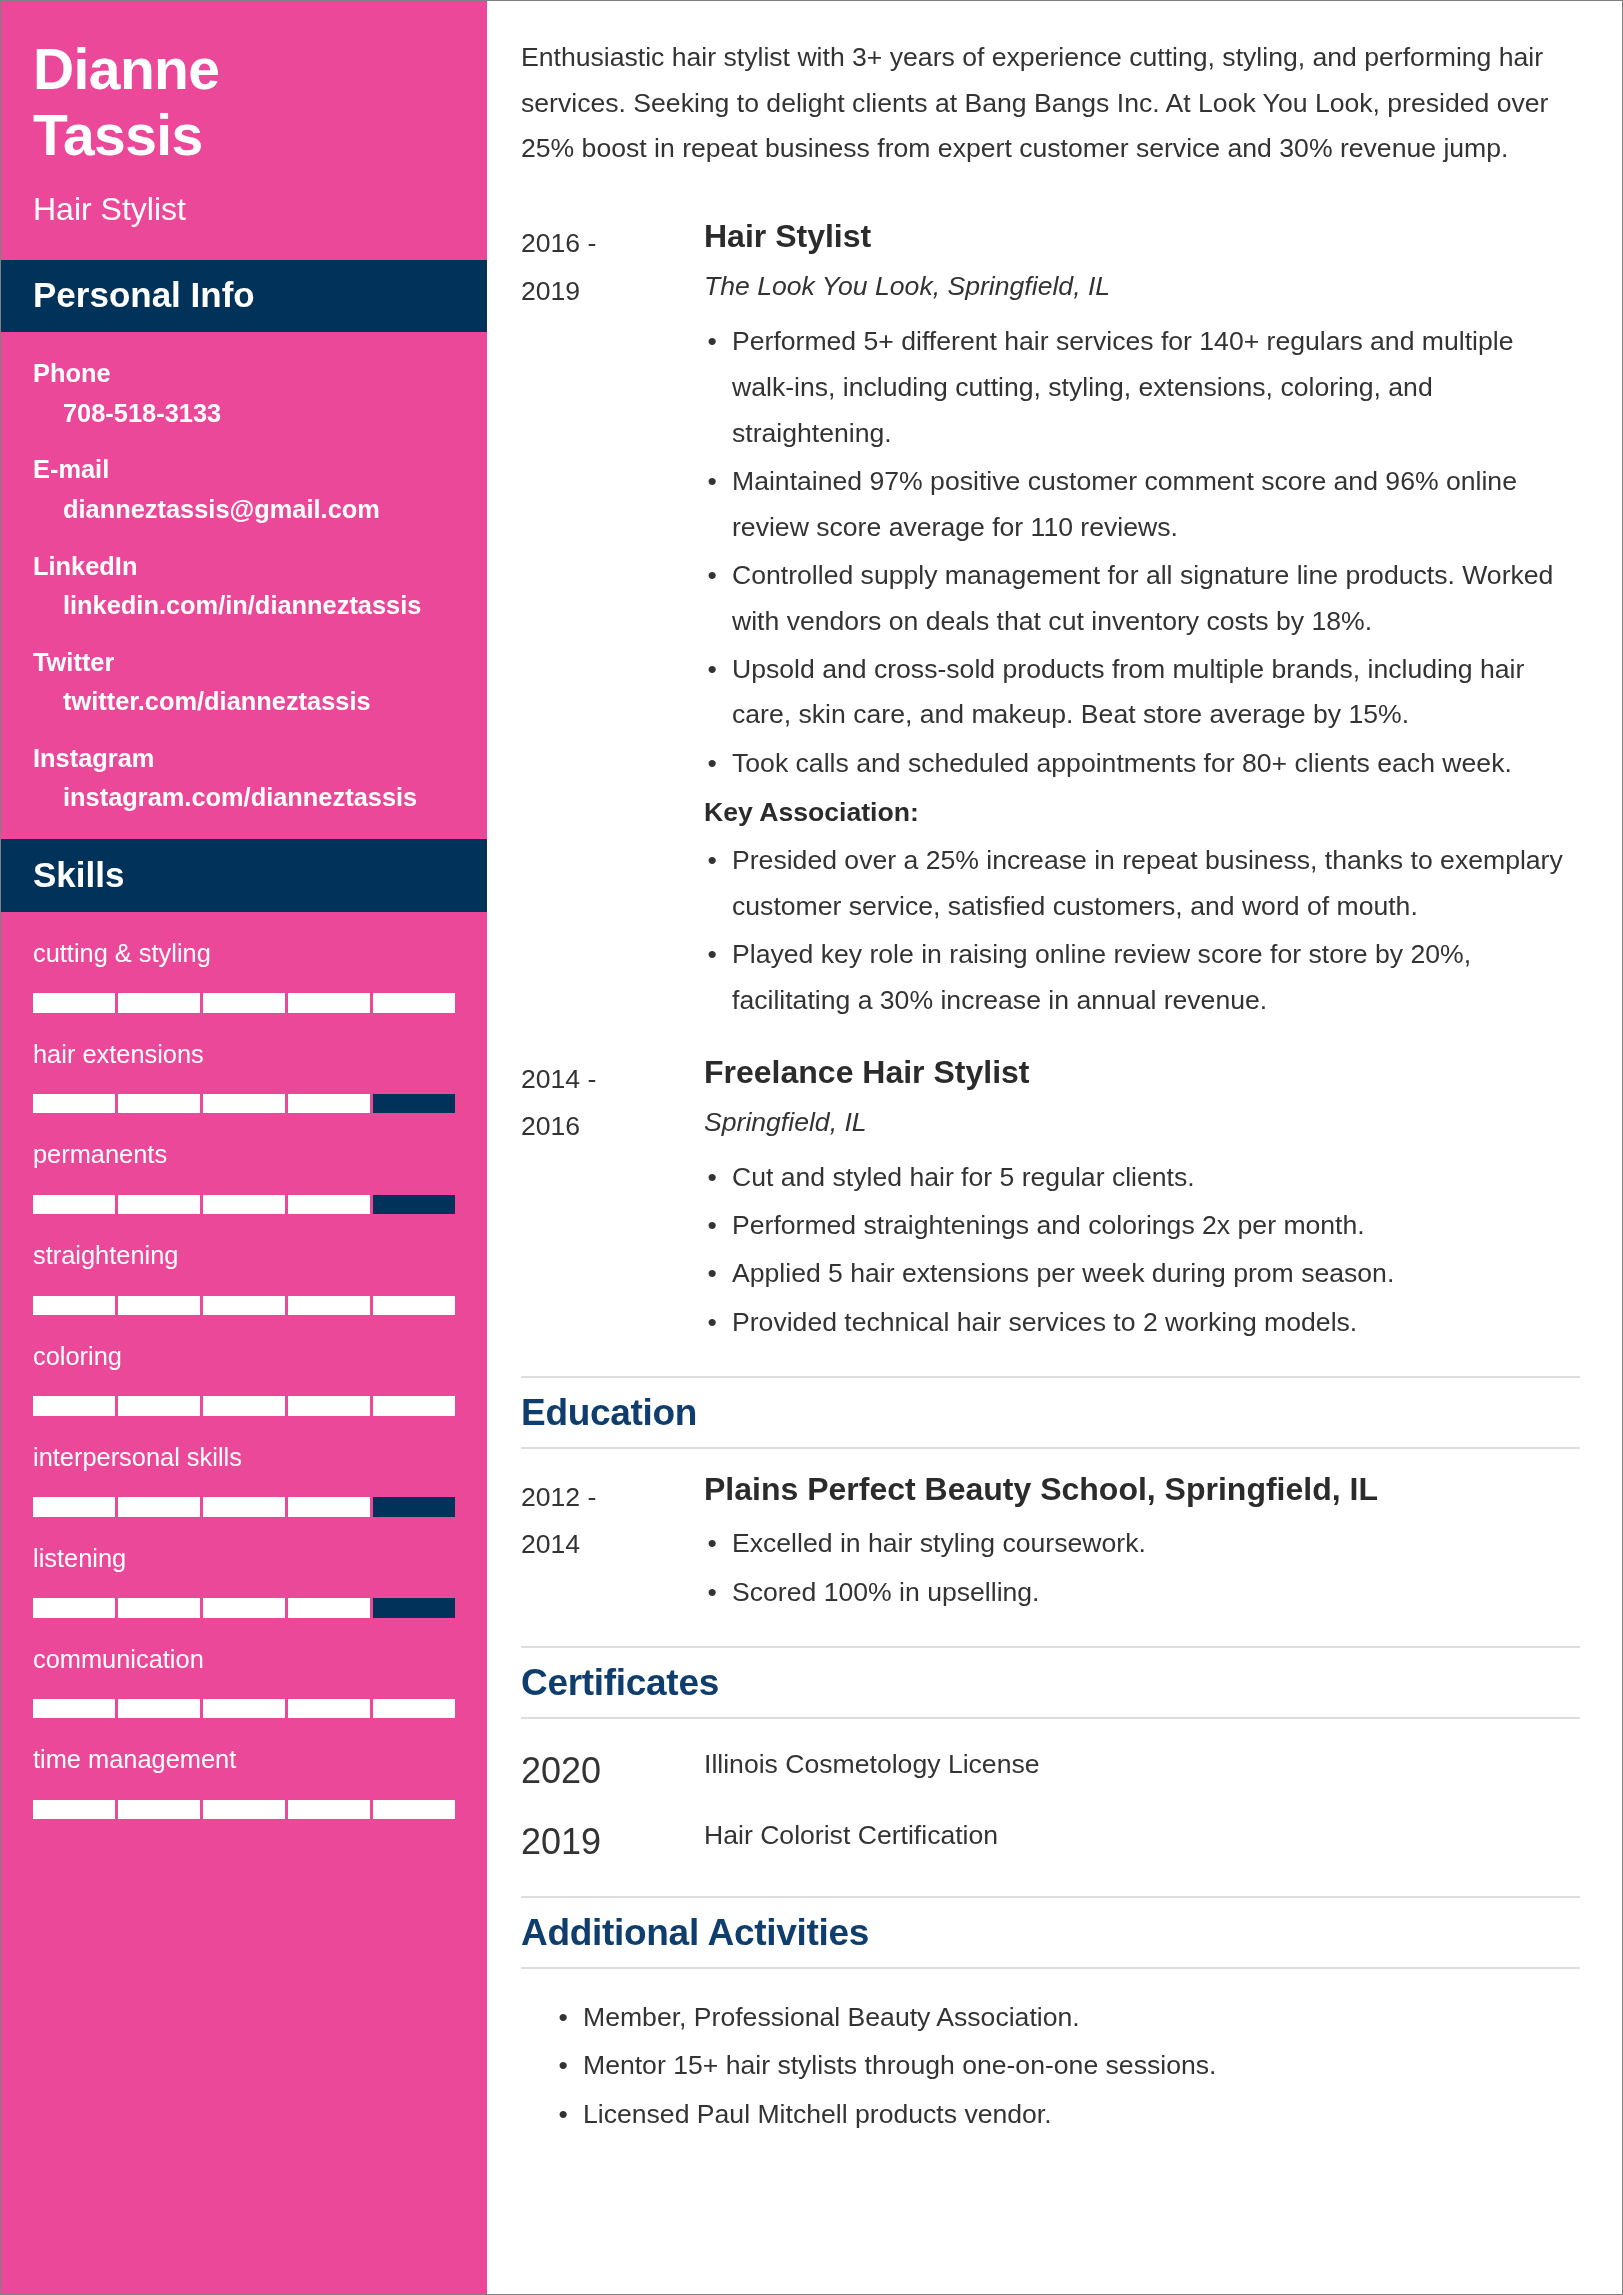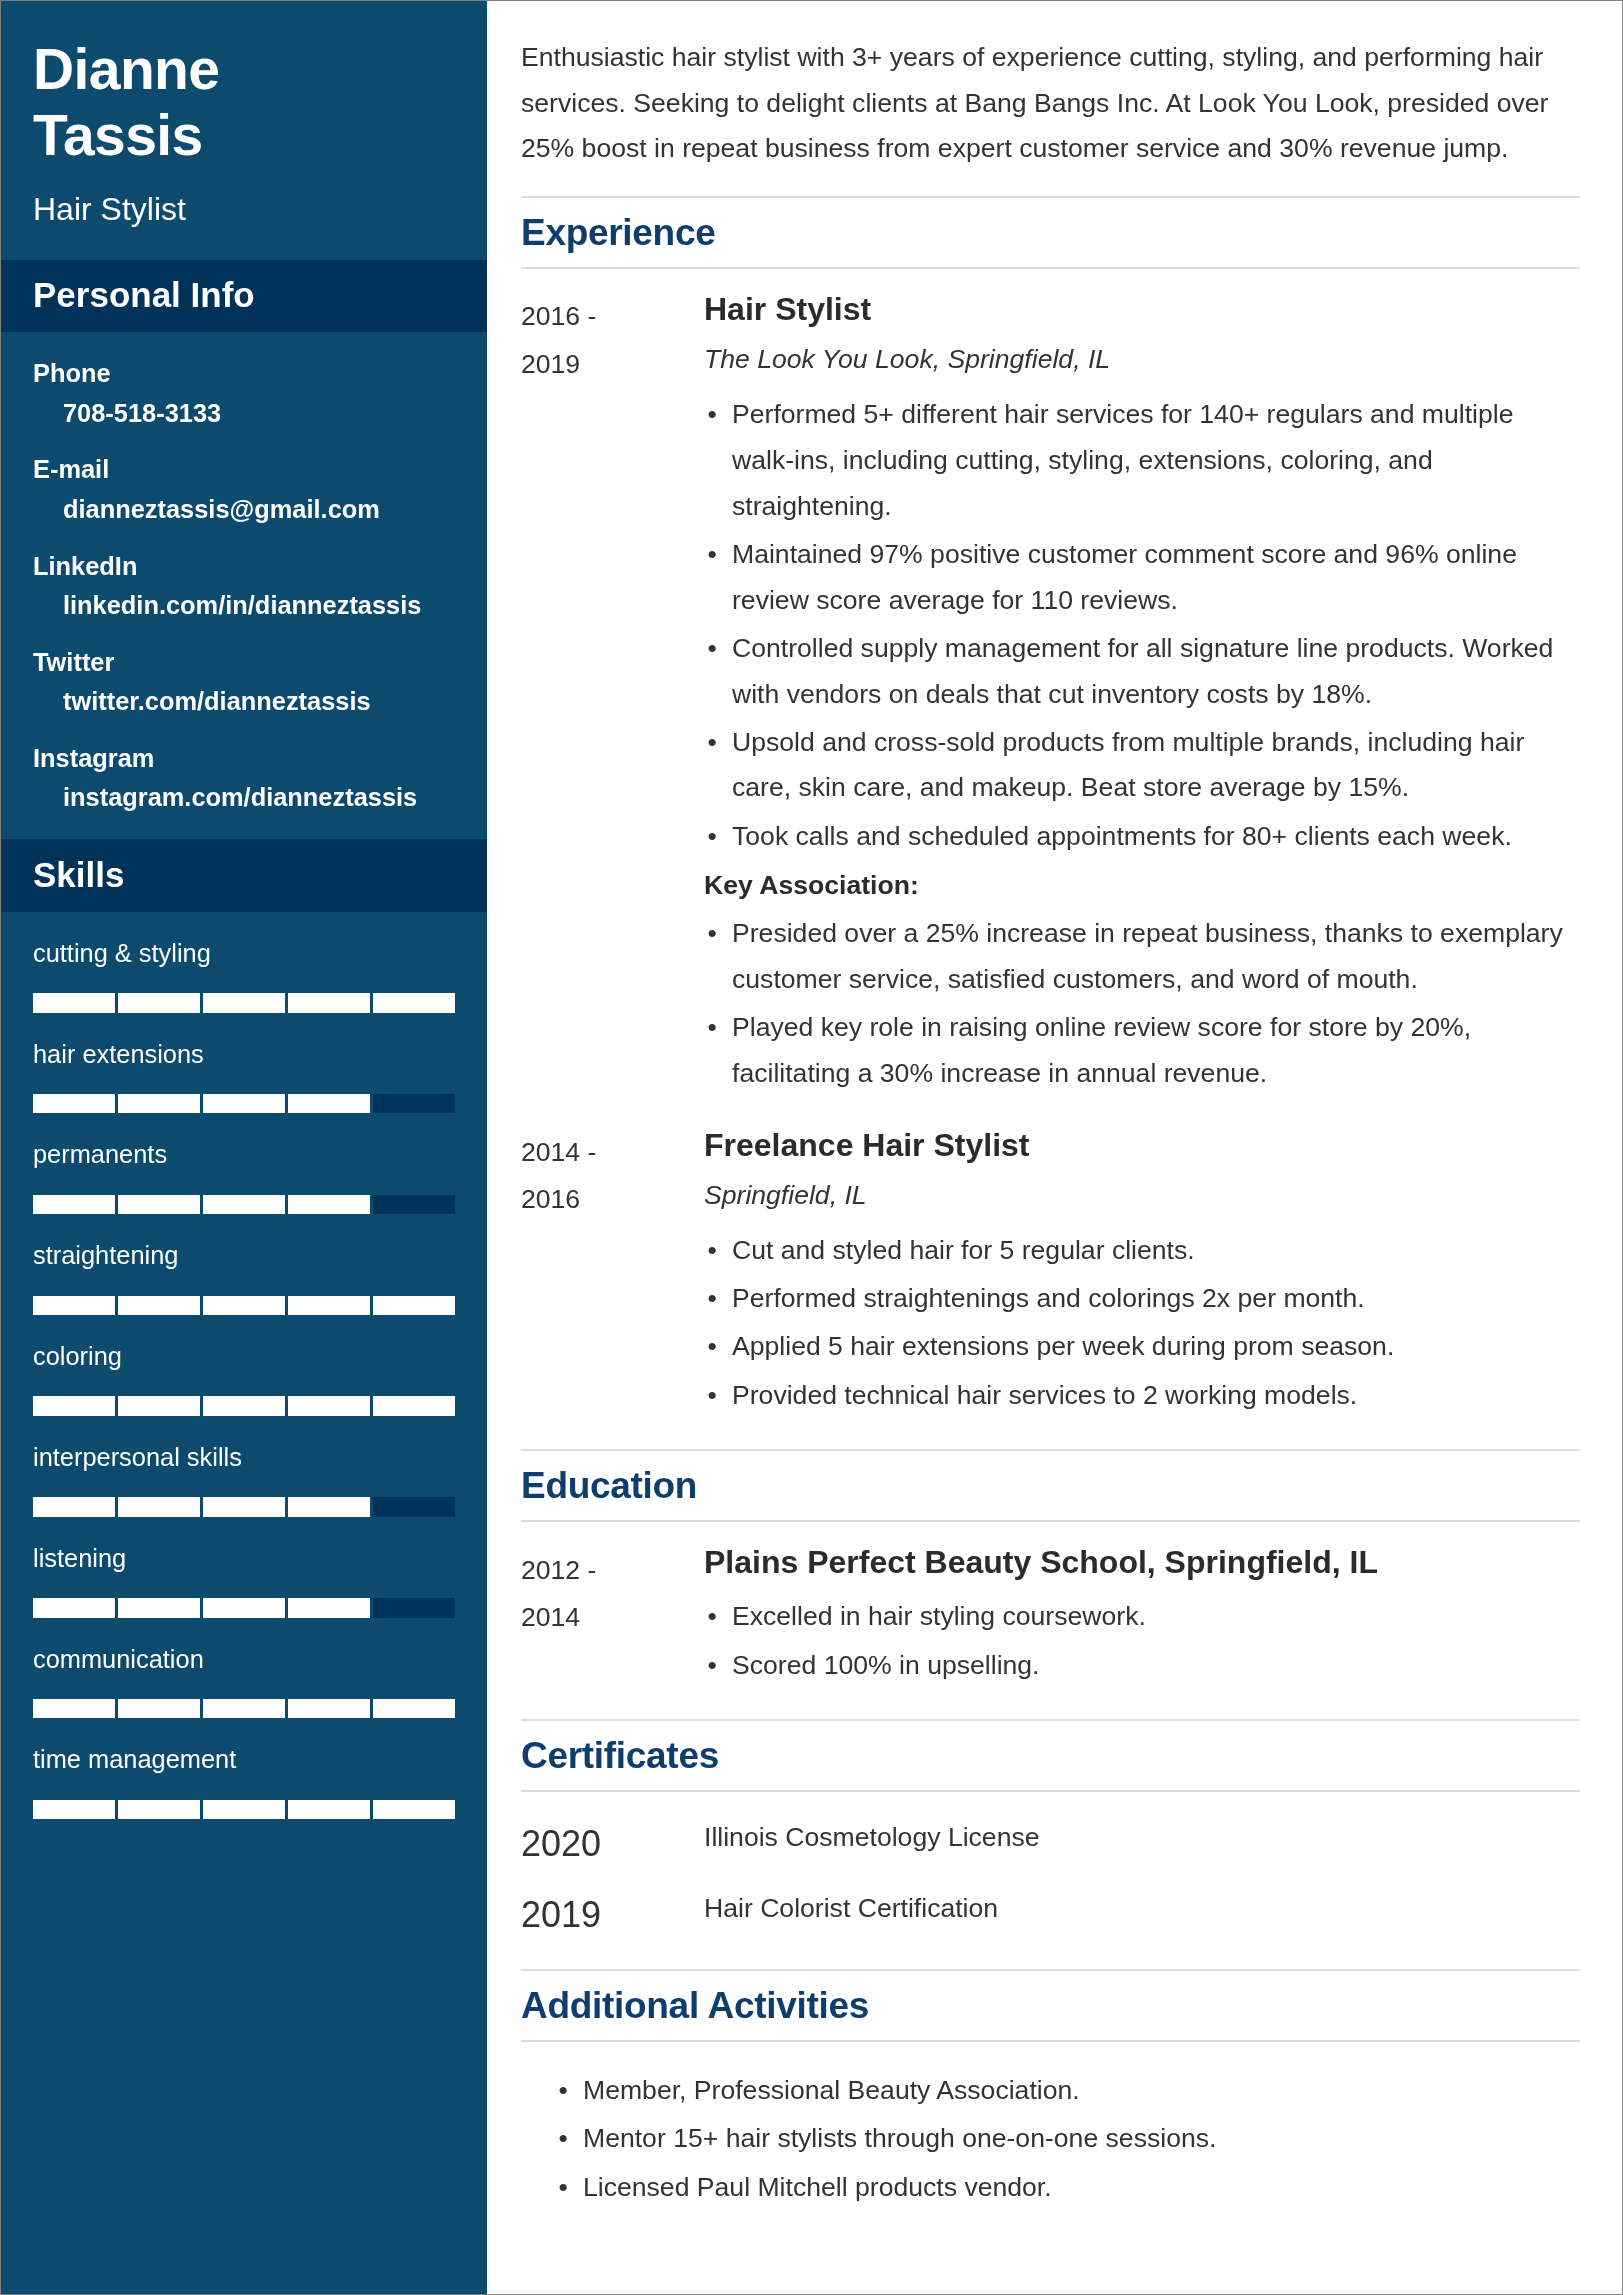--- a/index.html
+++ b/index.html
@@ -20,21 +20,21 @@
     height: 2295px;
     border: 1.8px solid #808080;
     display: flex;
     background: #ffffff;
   }
 
   
   .sidebar {
     width: 486px;
     flex: 0 0 486px;
-    background: #0c4a6e;
+    background: #ec4899;
     color: #ffffff;
     display: flex;
     flex-direction: column;
   }
 
   .name-block {
     padding: 35px 32px 0 32px;
   }
 
   .full-name {
@@ -360,21 +360,20 @@
         </div>
       </div>
 
   </aside>
 
   <main class="main">
 
     <p class="summary">Enthusiastic hair stylist with 3+ years of experience cutting, styling, and performing hair services. Seeking to delight clients at Bang Bangs Inc. At Look You Look, presided over 25% boost in repeat business from expert customer service and 30% revenue jump.</p>
 
     <section class="section">
-      <h2 class="sec-head">Experience</h2>
 
       <div class="entry">
         <div class="entry-dates">
           <span class="d">2016 -</span>
           <span class="d">2019</span>
         </div>
         <div class="entry-body">
           <div class="entry-title">Hair Stylist</div>
           <div class="entry-sub">The Look You Look, Springfield, IL</div>
           <ul class="bullets">

